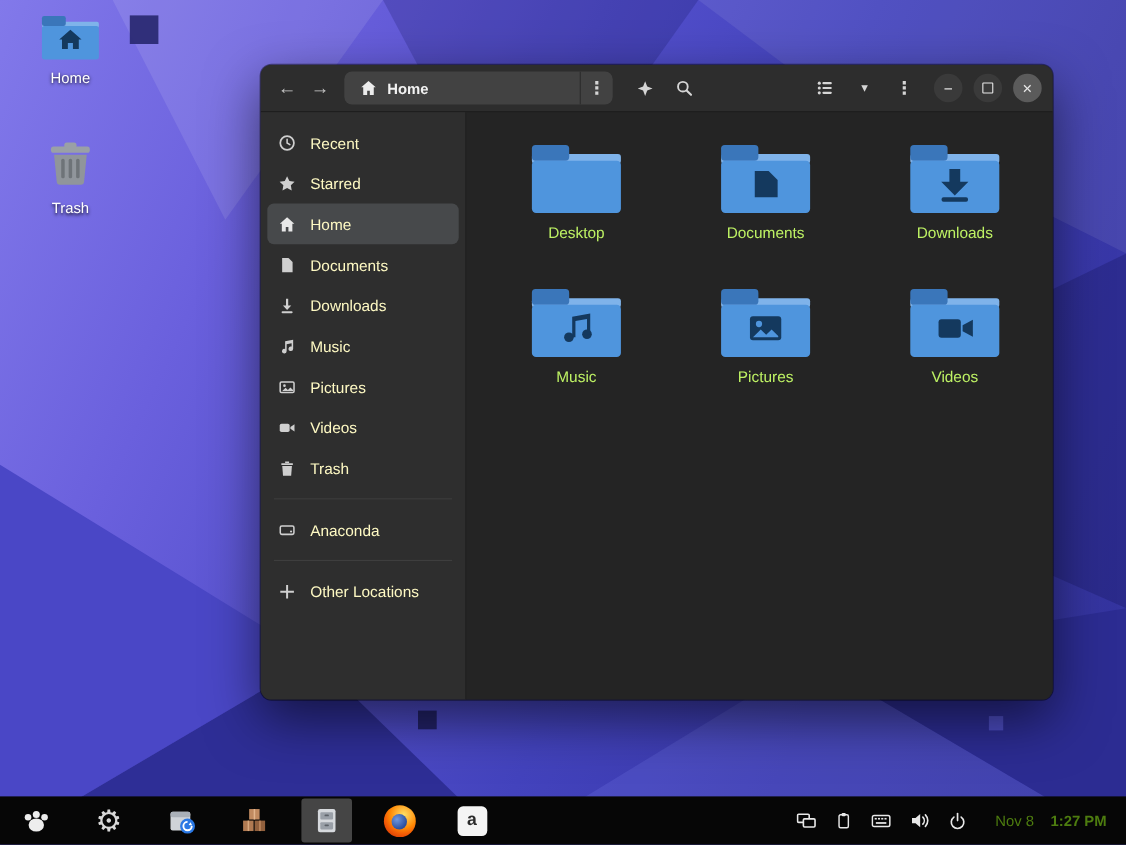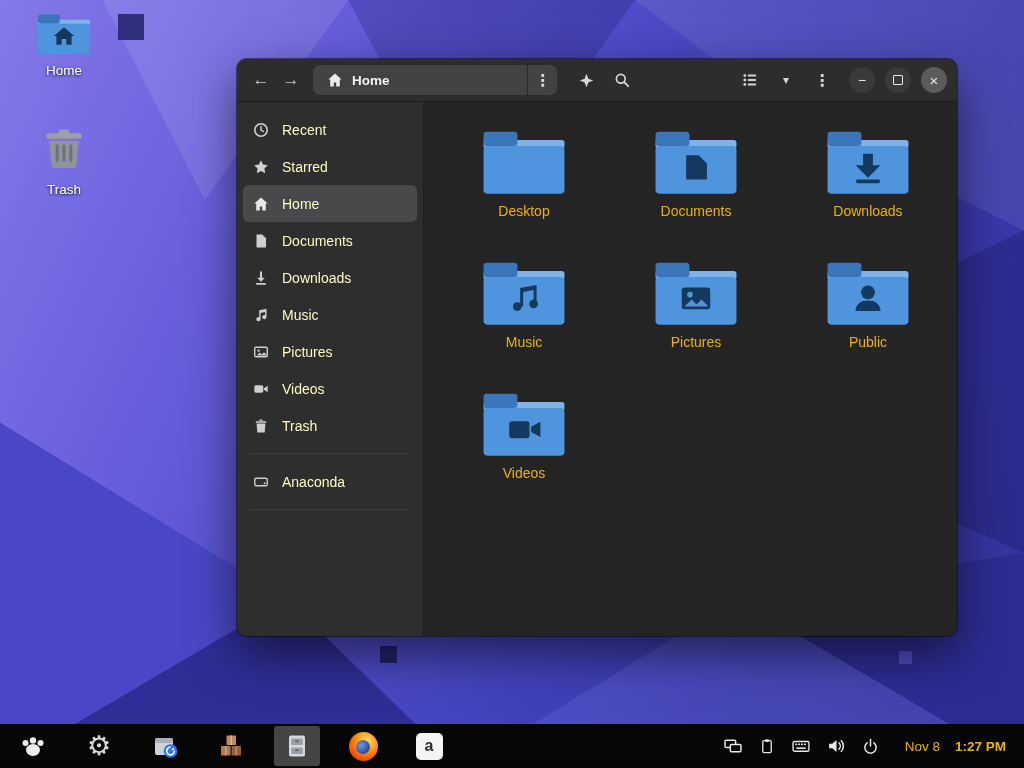--- a/index.html
+++ b/index.html
@@ -60,38 +60,38 @@
   .side-item{height:37px;margin:0 6px;border-radius:6px;display:flex;align-items:center;gap:13px;
     padding:0 10px;color:#fef9c3;font-size:14px;white-space:nowrap}
   .side-item.selected{background:#47494b}
   .side-sep{height:1px;background:#3e3e3e;margin:9px 12px}
   .side-icon{width:16px;height:16px;flex:0 0 auto;display:flex}
 
   .content{flex:1;background:#242424;padding:26px 0 0 14px;box-sizing:border-box}
   .file-grid{display:grid;grid-template-columns:repeat(3,172px);grid-auto-rows:131px}
   .tile{display:flex;flex-direction:column;align-items:center}
   .tile svg{width:88px;height:70px}
-  .tile-label{margin-top:5px;color:#eab308;font-size:14px}
+  .tile-label{margin-top:5px;color:#bef264;font-size:14px}
 
   
   .taskbar{position:absolute;left:0;right:0;bottom:0;height:44px;background:#060606;z-index:6;
     display:flex;align-items:center;padding:0 10px;box-sizing:border-box}
   .tb-app{width:46px;height:40px;display:flex;align-items:center;justify-content:center;
     margin-right:20px;border-radius:3px}
   .tb-app.active{background:#454545}
   .gear-glyph{font-size:27px;color:#d8d8d8;line-height:1}
   .ff{width:29px;height:29px;border-radius:50%;position:relative;
     background:radial-gradient(circle at 62% 30%,#ffe066 0%,#ffb133 25%,#ff8a05 45%,#f35b05 65%,#d83b06 85%,#b72a07 100%)}
   .ff-globe{position:absolute;left:7px;top:8px;width:14px;height:14px;border-radius:50%;
     background:radial-gradient(circle at 35% 35%,#6f98e0,#2b4f9e 70%)}
   .te{width:27px;height:27px;border-radius:5px;background:#f4f4f4;display:flex;align-items:center;
     justify-content:center;color:#2b2b2b;font-weight:700;font-size:16px}
   .tb-tray{margin-left:auto;display:flex;align-items:center;gap:17px}
   .tray-icon{display:flex}
-  .tb-clock{display:flex;gap:15px;margin-left:26px;margin-right:8px;color:#eab308;font-size:13.5px;align-items:center}
+  .tb-clock{display:flex;gap:15px;margin-left:26px;margin-right:8px;color:#4d7c0f;font-size:13.5px;align-items:center}
   .tb-time{font-weight:700}
 </style>
 </head>
 <body>
 
 <svg width="0" height="0" style="position:absolute" aria-hidden="true">
   <defs>
     <g id="folder-base">
       <rect x="3" y="11" width="74" height="8" rx="2.5" fill="#7fb3ea"></rect>
       <rect x="3" y="3.5" width="31" height="13" rx="3" fill="#3a76ba"></rect>
@@ -302,20 +302,26 @@
       <div class="side-item">
         <svg class="side-icon" viewBox="0 0 16 16">
             <rect x="1.8" y="4.2" width="12.4" height="7.6" rx="1.4" fill="none" stroke="#cfcfcf" stroke-width="1.4"></rect>
             <circle cx="11.6" cy="9.2" r="1" fill="#cfcfcf"></circle>
           </svg>
         <span>Anaconda</span>
       </div>
 
       <div class="side-sep"></div>
 
+      <div class="side-item">
+        <svg class="side-icon" viewBox="0 0 16 16">
+            <path d="M7.1 1.8h1.8v5.3h5.3v1.8H8.9v5.3H7.1V8.9H1.8V7.1h5.3z" fill="#cfcfcf"></path>
+          </svg>
+        <span>Other Locations</span>
+      </div>
     </div>
 
     <div class="content">
       <div class="file-grid">
 
         <div class="tile">
           <svg viewBox="0 0 80 64">
               <use href="#folder-base"></use>
             </svg>
           <span class="tile-label">Desktop</span>
@@ -340,27 +346,20 @@
               <use href="#em-music"></use>
             </svg>
           <span class="tile-label">Music</span>
         </div>
         <div class="tile">
           <svg viewBox="0 0 80 64">
               <use href="#folder-base"></use>
               <use href="#em-image"></use>
             </svg>
           <span class="tile-label">Pictures</span>
-        </div>
-        <div class="tile">
-          <svg viewBox="0 0 80 64">
-              <use href="#folder-base"></use>
-              <use href="#em-person"></use>
-            </svg>
-          <span class="tile-label">Public</span>
         </div>
         <div class="tile">
           <svg viewBox="0 0 80 64">
               <use href="#folder-base"></use>
               <use href="#em-video"></use>
             </svg>
           <span class="tile-label">Videos</span>
         </div>
 
       </div>

